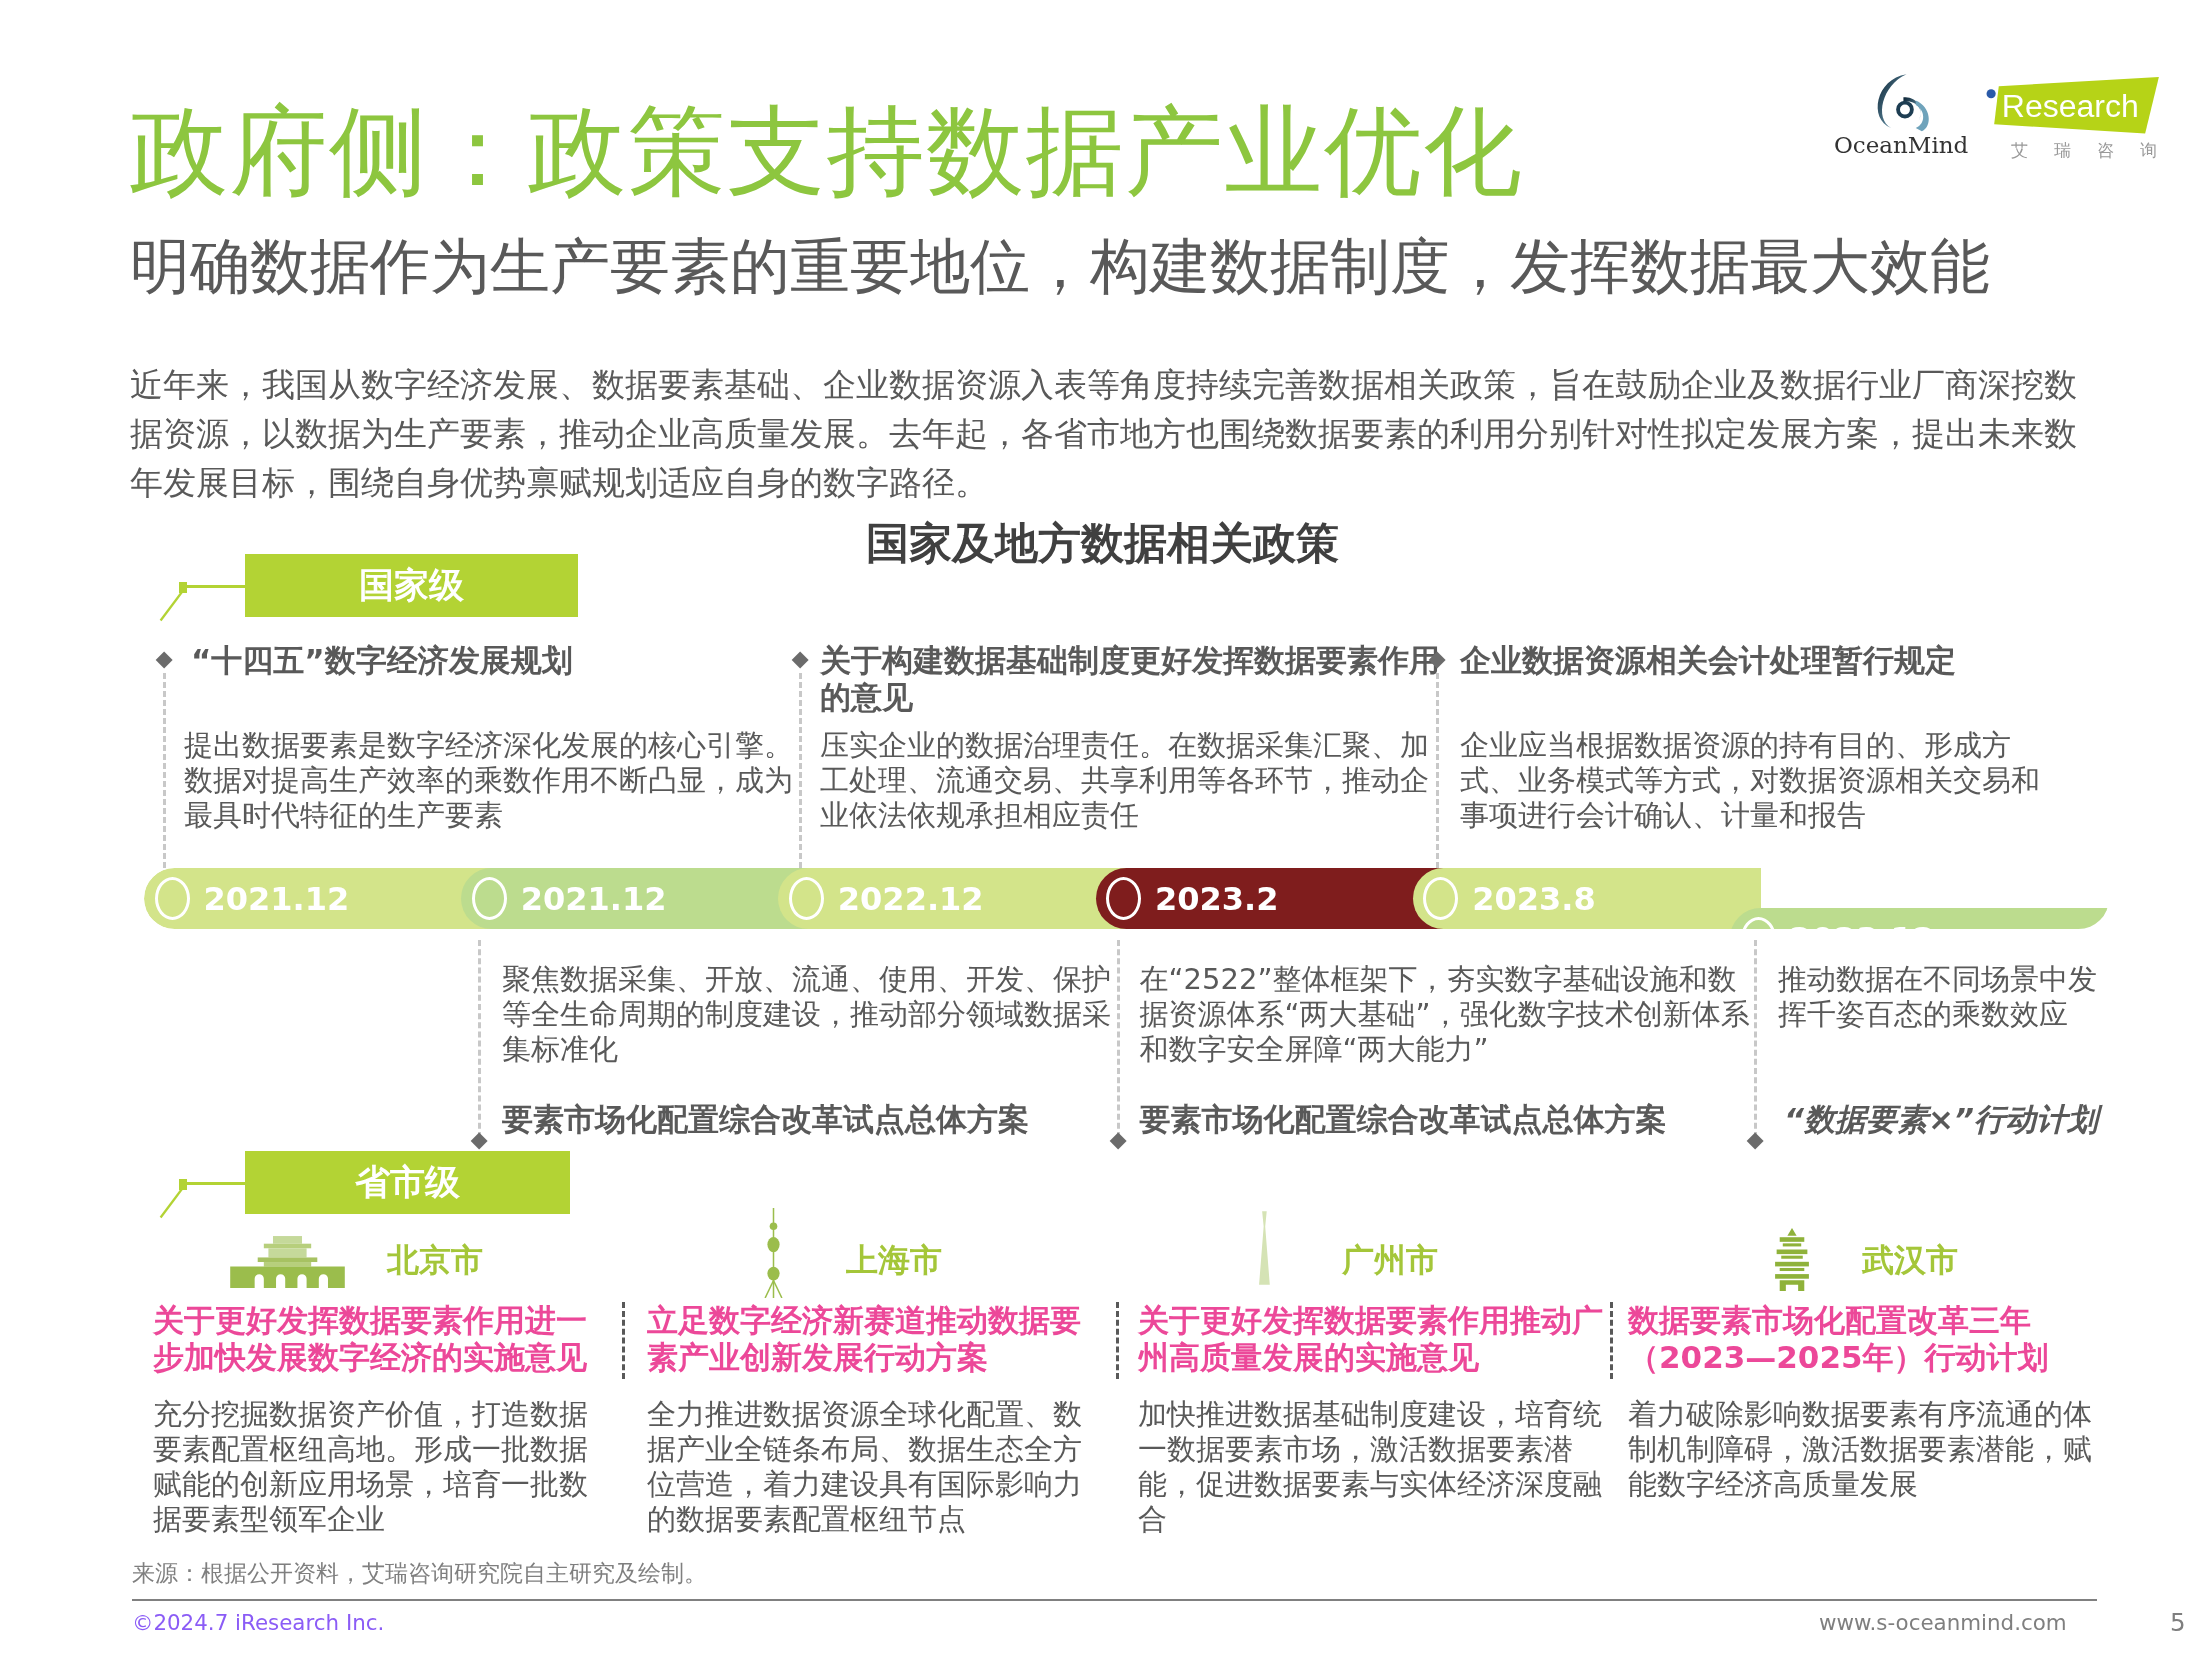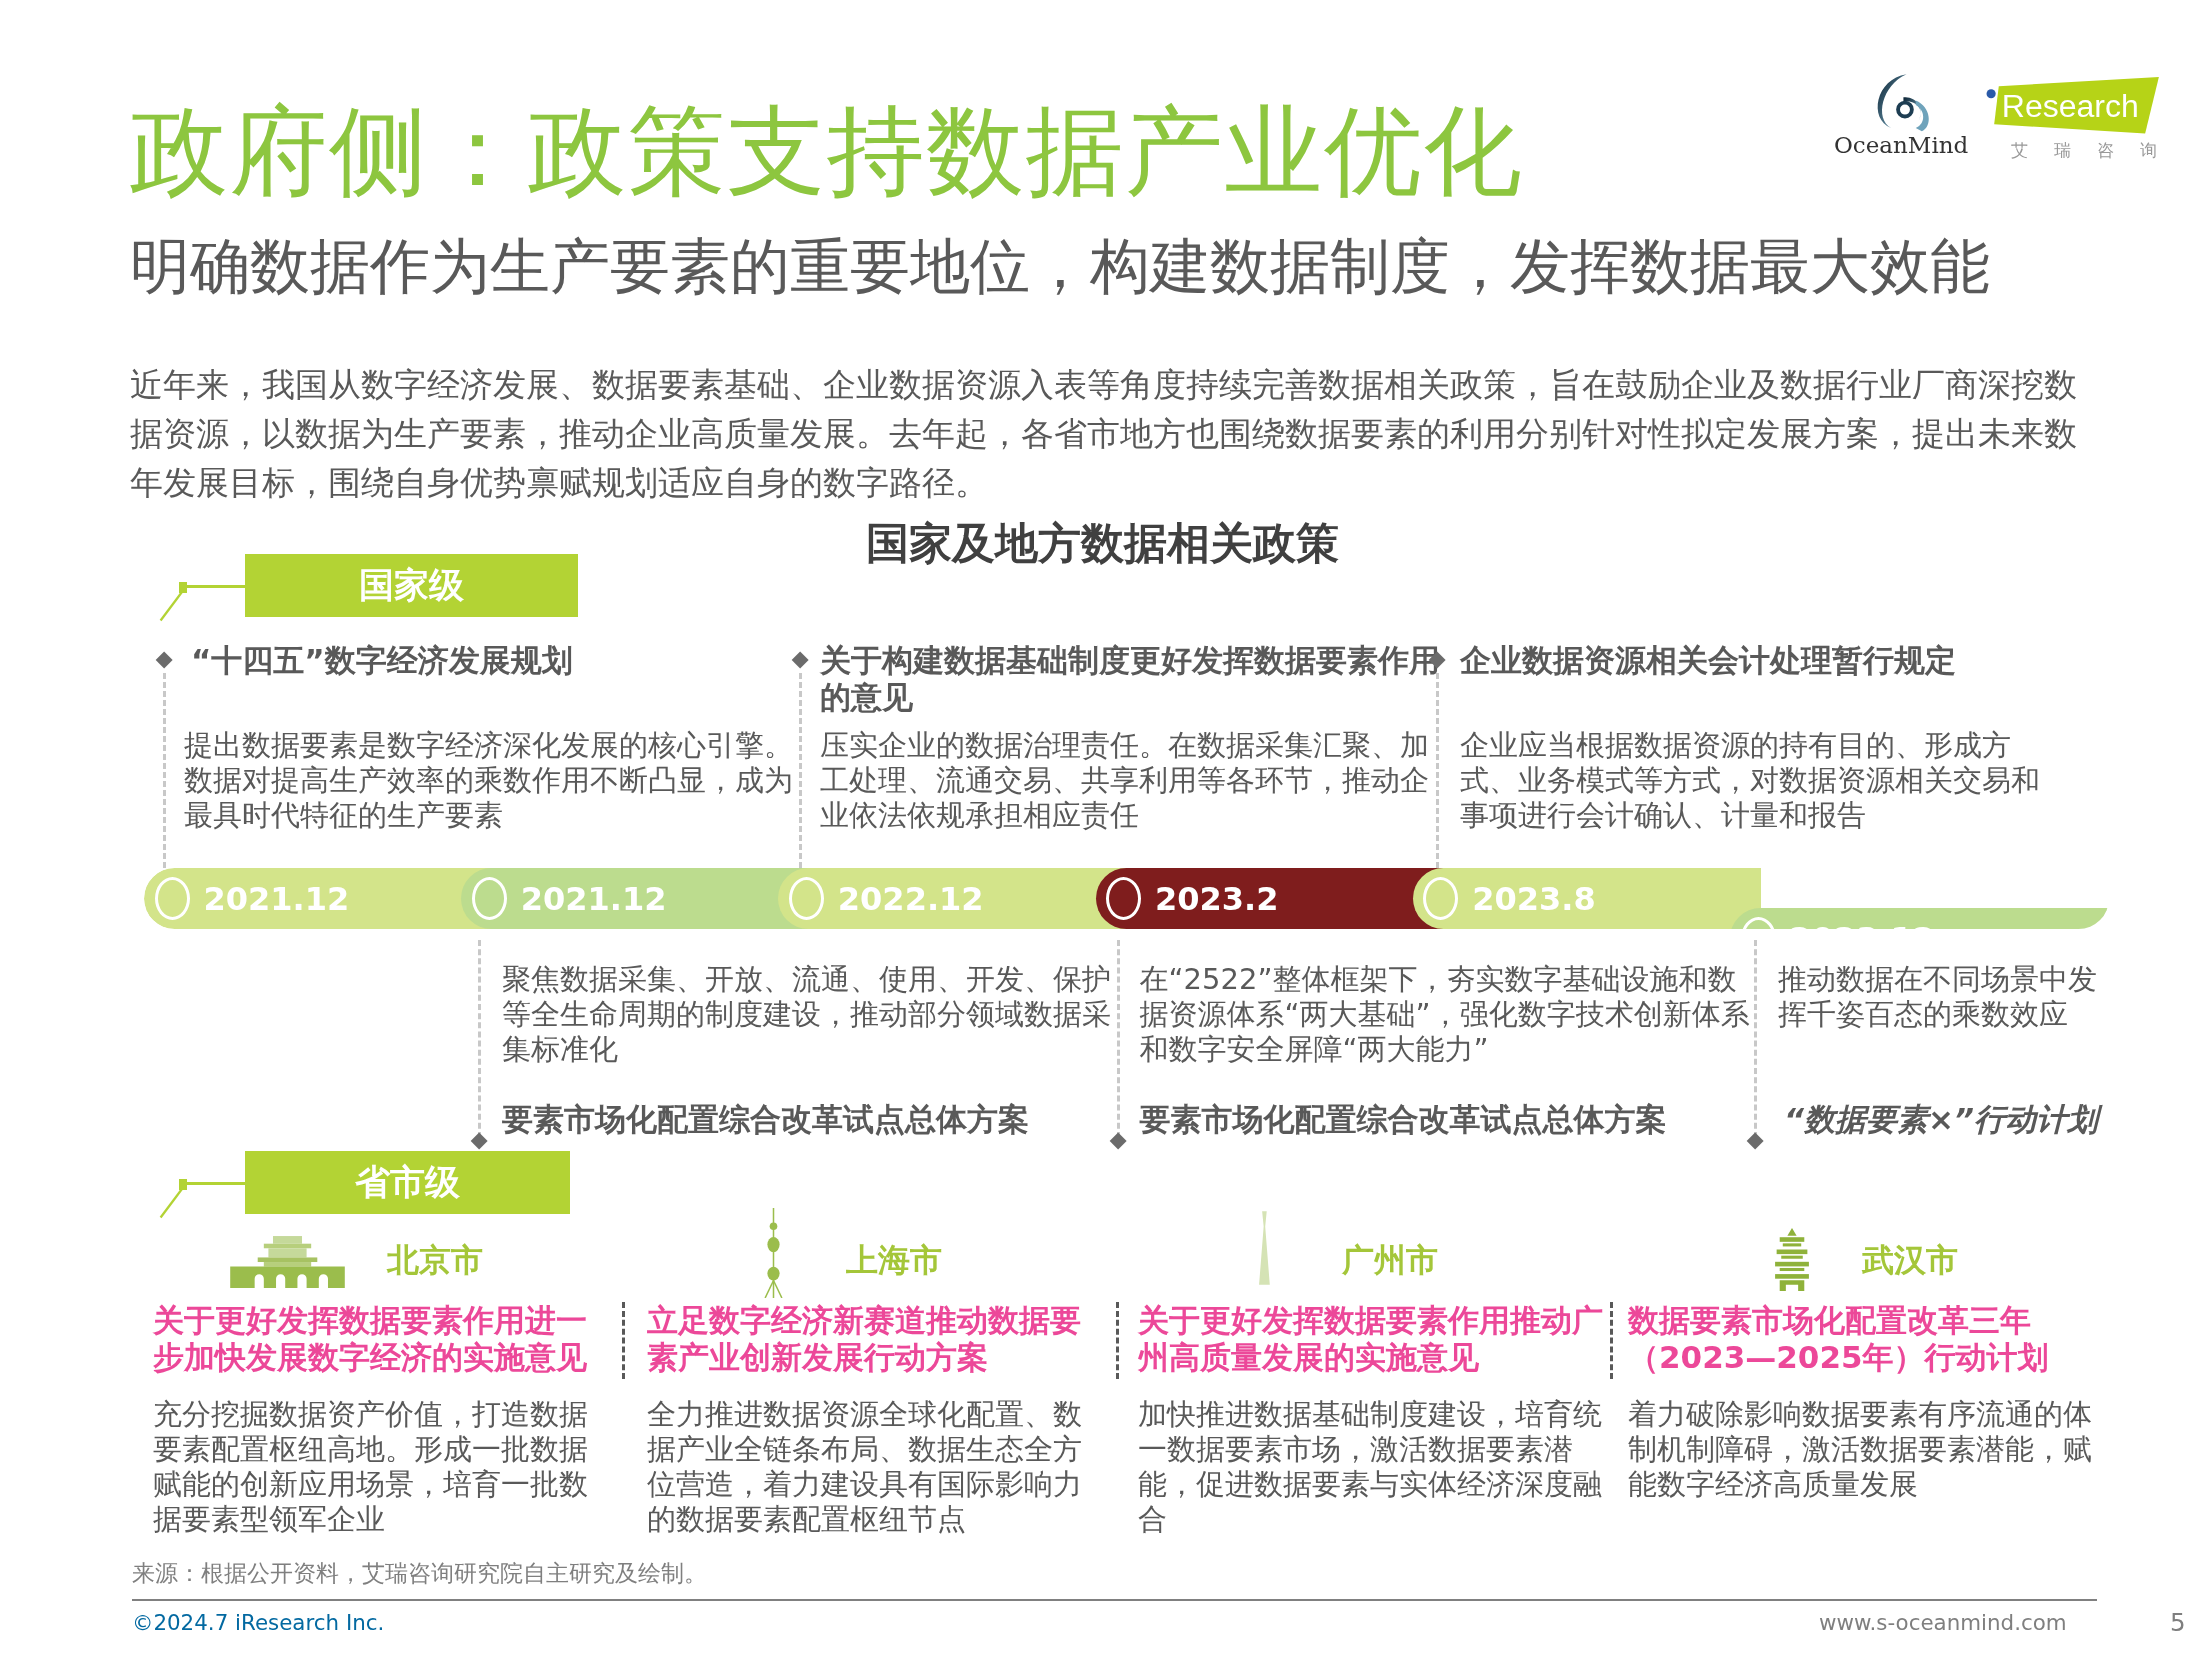--- a/index.html
+++ b/index.html
@@ -38,21 +38,21 @@
   .tl-date { color:#fff; font-weight:bold; font-size:32px; margin-left:13.8px; white-space:nowrap; }
 
   
   .city-name { font-size:32px; font-weight:bold; color:#a4c639; }
   .city-h { font-size:31px; font-weight:bold; color:#ec4899; line-height:37px; }
   .city-b { font-size:29px; color:#595959; line-height:35px; }
   .city-sep { width:0; border-left:3.1px dashed #595959; }
 
   .source { left:132px; top:1558px; font-size:23px; color:#7f7f7f; }
   .footer-line { left:132px; top:1599px; width:1965px; height:2.3px; background:#808080; }
-  .copyright { left:132px; top:1610px; font-size:21.4px; color:#0369a1; }
+  .copyright { left:132px; top:1610px; font-size:21.4px; color:#8b5cf6; }
   .site { left:1819px; top:1610px; font-size:21.4px; color:#7f7f7f; }
   .page-num { left:2170px; top:1608px; font-size:24.5px; color:#7f7f7f; }
 </style>
 </head>
 <body>
 
 <div class="abs title">政府侧：政策支持数据产业优化</div>
 <div class="abs subtitle">明确数据作为生产要素的重要地位，构建数据制度，发挥数据最大效能</div>
 
 <svg class="abs logo-om" viewBox="0 0 160 130">

